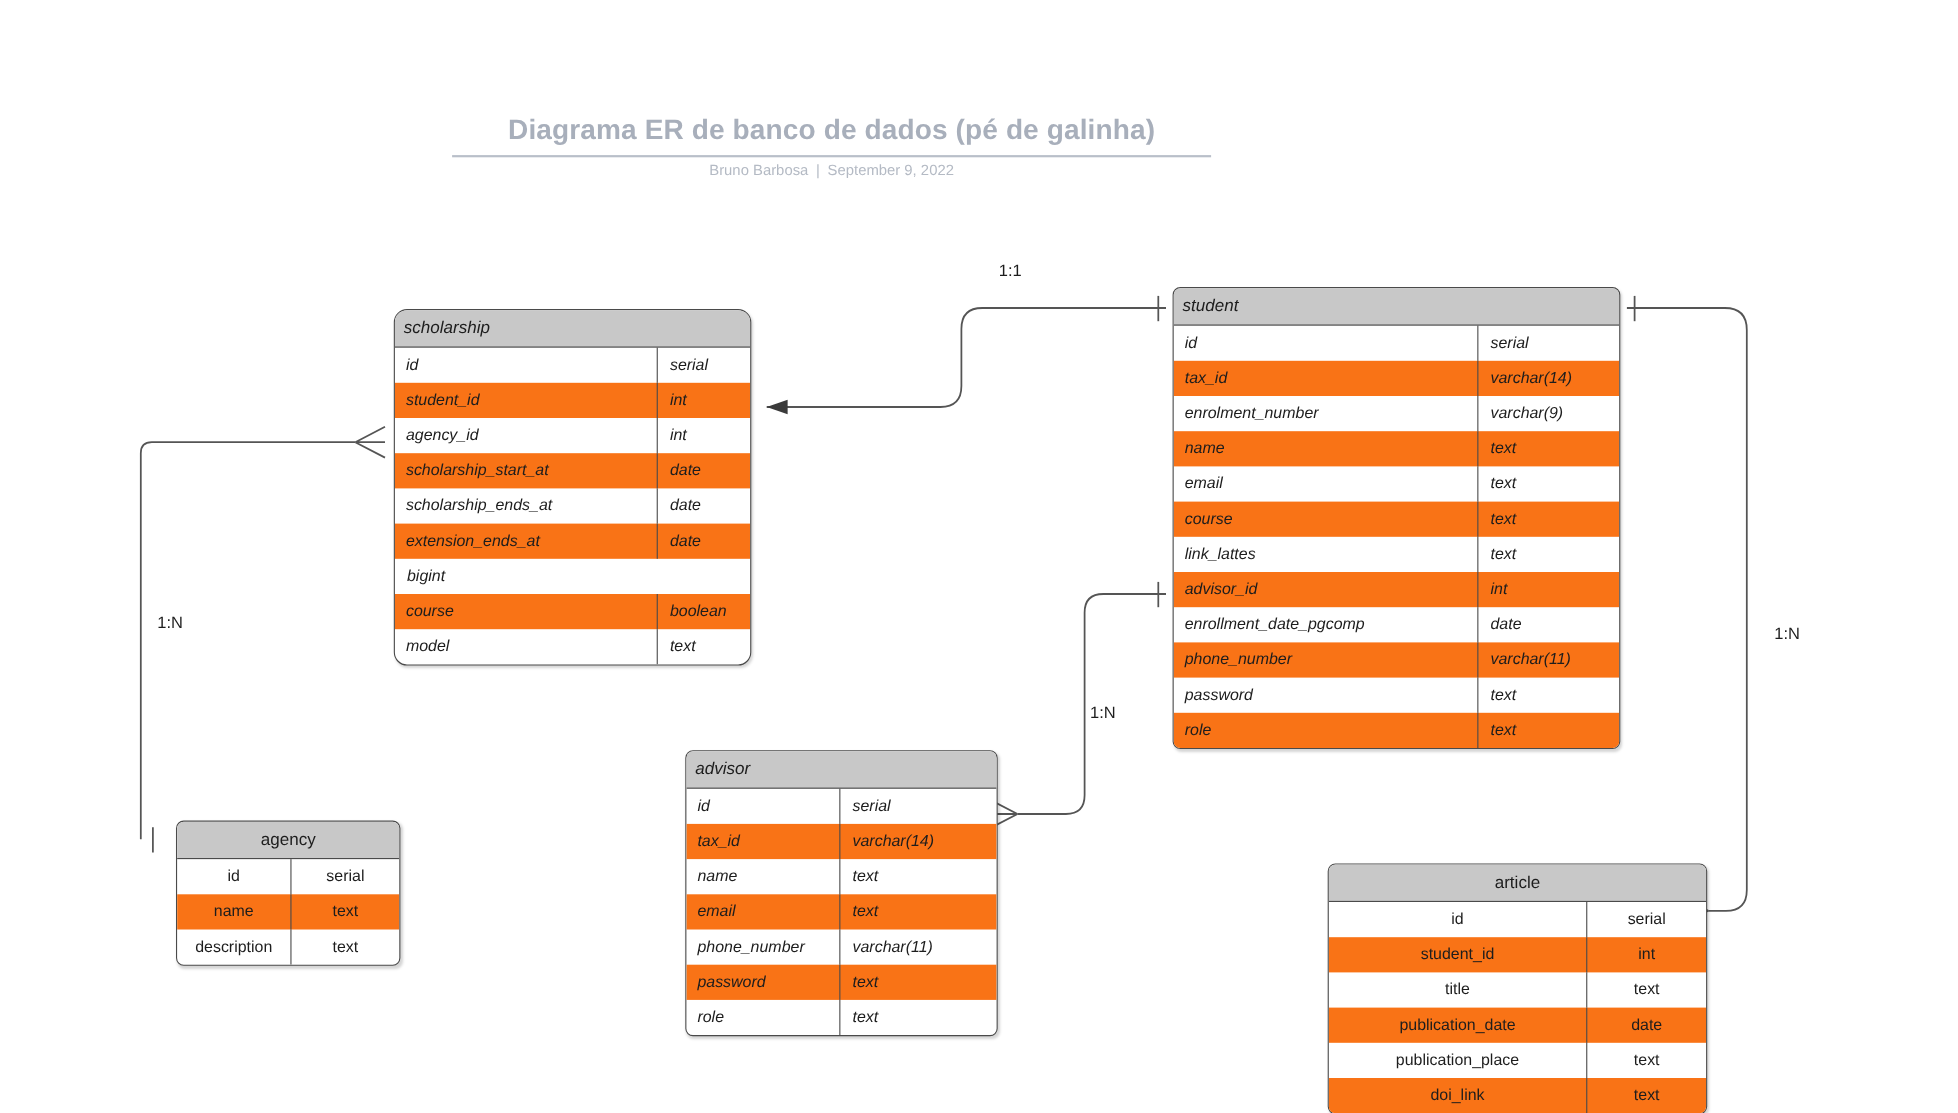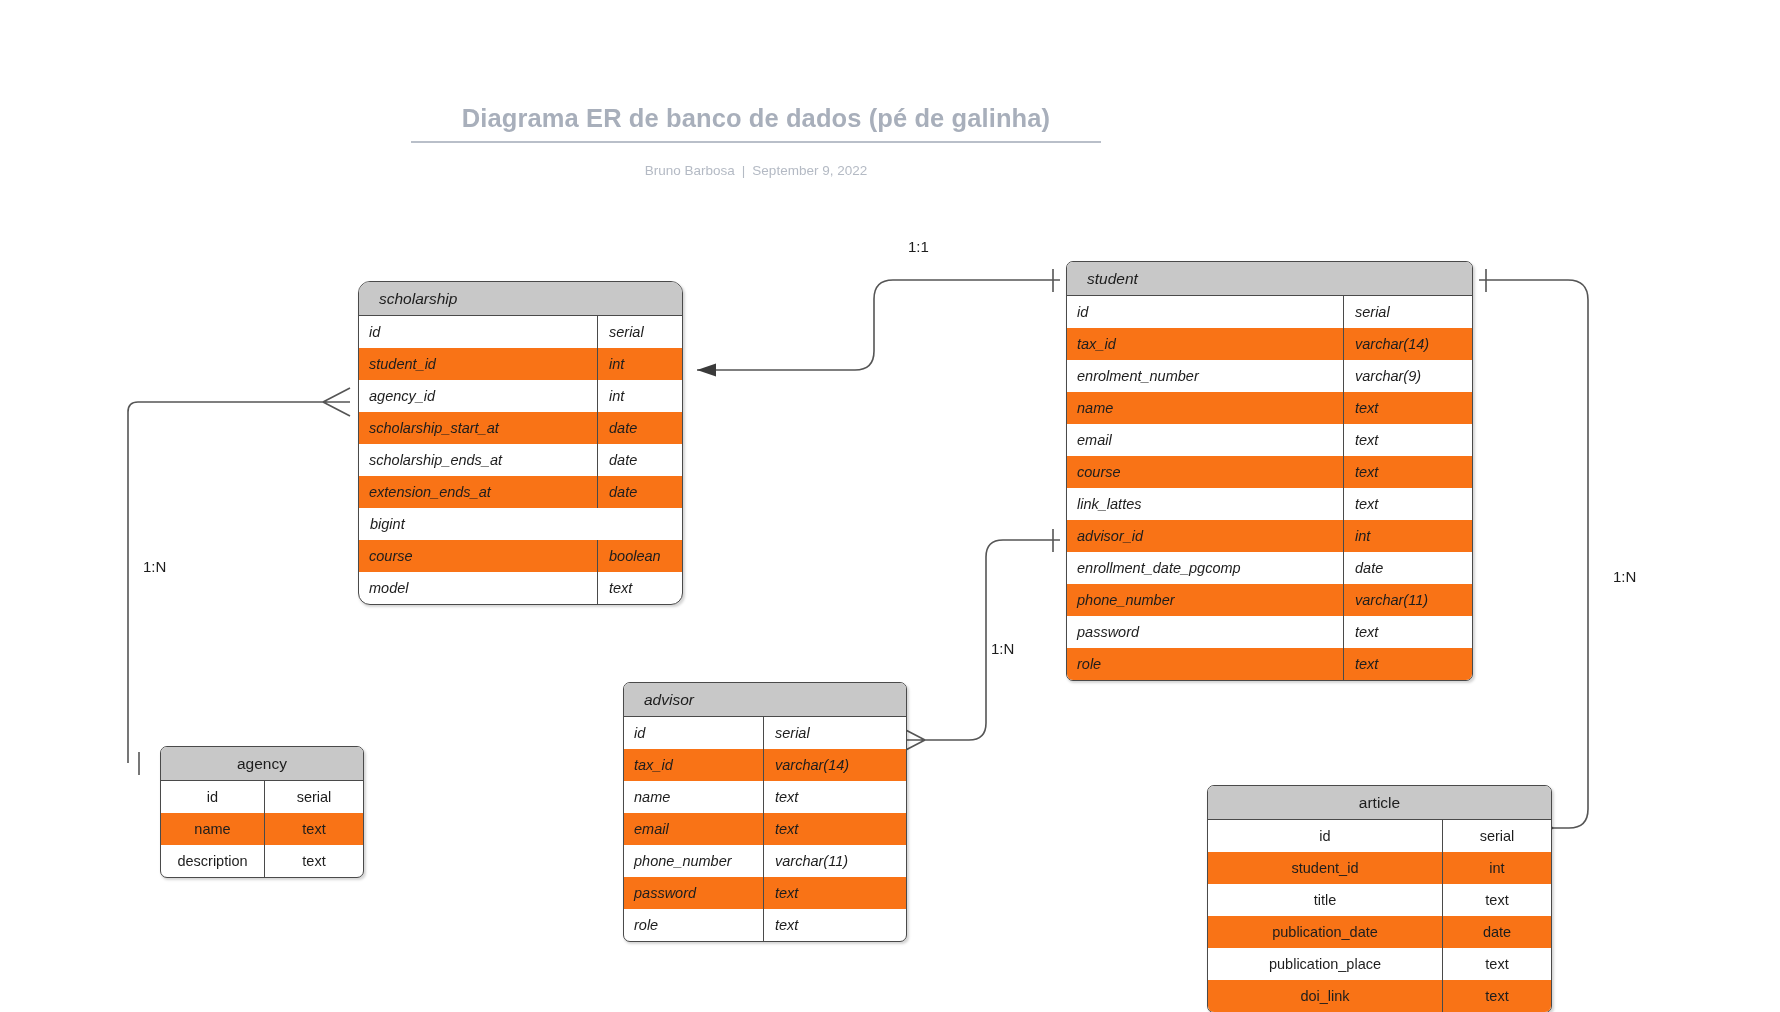--- a/index.html
+++ b/index.html
@@ -33,21 +33,21 @@
     line-height: 1.1;
     display: block;
   }
   #title-rule {
     width: 690px;
     height: 1.5px;
     background: #b9bfc9;
     margin: 9px auto 0 auto;
   }
   #doc-byline {
-    margin-top: 20px;
+    margin-top: 4px;
     font-size: 13.5px;
     color: #b4bac4;
     display: block;
   }
   #doc-byline .sep { padding: 0 7px; }
 
   
   #canvas {
     position: absolute;
     left: 0; top: 0;
@@ -99,21 +99,21 @@
     white-space: nowrap;
   }
   .row .c-type {
     flex: 1 1 auto;
     box-sizing: border-box;
     overflow: hidden;
     white-space: nowrap;
   }
 
   
-  .style-italic .ent-title { font-style: italic; text-align: left; padding-left: 20px; }
+  .style-italic .ent-title { font-style: italic; text-align: left; padding-left: 8px; }
   .style-italic .row { font-style: italic; }
   .style-italic .row .c-name { text-align: left; padding-left: 10px; }
   .style-italic .row .c-type { text-align: left; padding-left: 11px; }
 
   
   .style-plain .ent-title { font-style: normal; text-align: center; }
   .style-plain .row { font-style: normal; }
   .style-plain .row .c-name { text-align: center; }
   .style-plain .row .c-type { text-align: center; }
 

